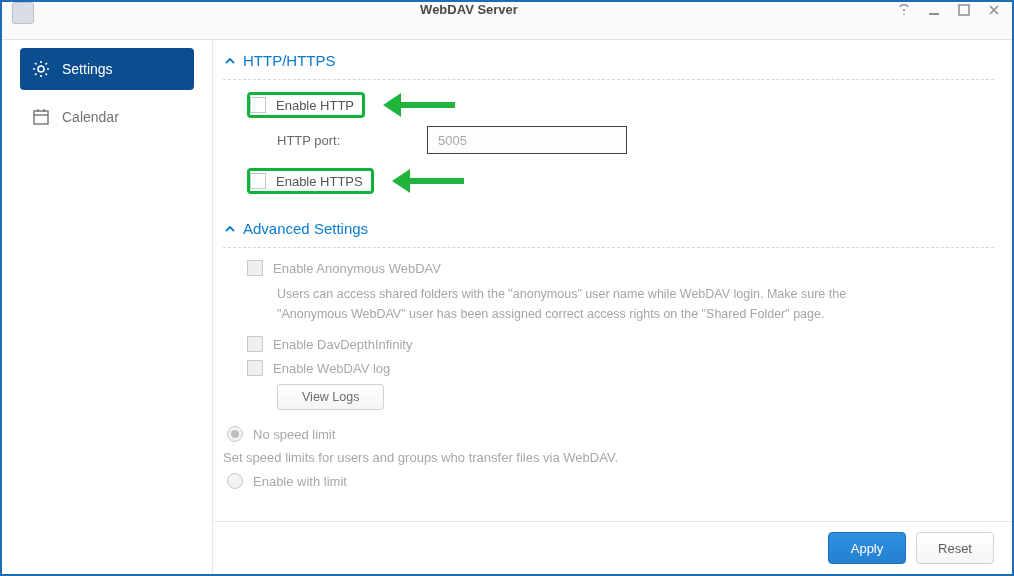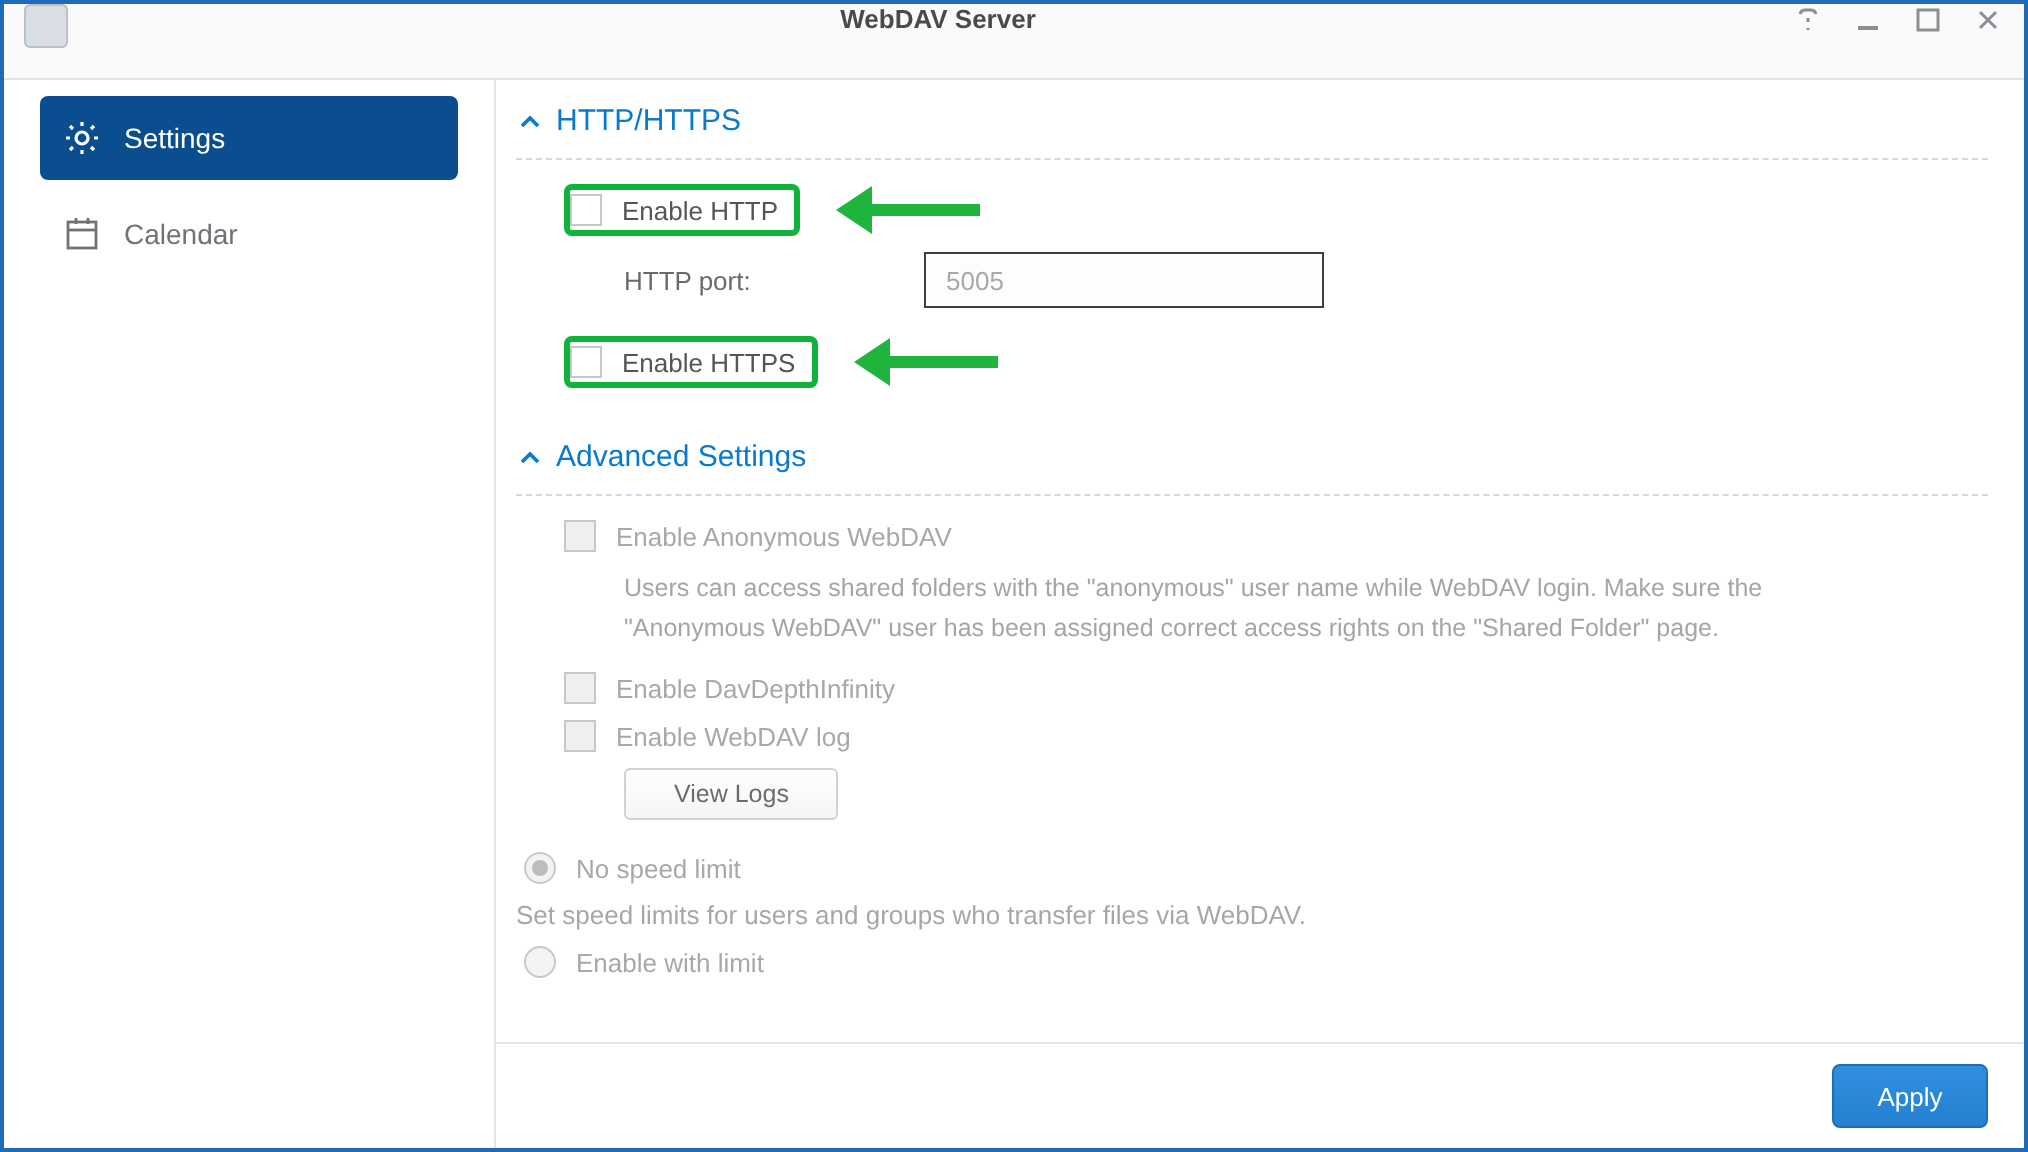--- a/index.html
+++ b/index.html
@@ -51,21 +51,21 @@
       display:flex;align-items:center;justify-content:center;
       cursor: pointer;
     }
     .tb-icon svg { width: 14px; height: 14px; }
     .body {
       display: flex;
       flex: 1;
       min-height: 0;
     }
     .sidebar {
-      width: 246px;
+      width: 211px;
       border-right: 1px solid #e6e6e6;
       padding-top: 8px;
       background: #fff;
     }
     .side-item {
       display: flex;
       align-items: center;
       height: 42px;
       margin: 0 18px 6px 18px;
       padding: 0 12px;
@@ -339,16 +339,17 @@
         <div class="row muted-line" style="padding-left:0;">Set speed limits for users and groups who transfer files via WebDAV.</div>
         <div class="row" style="padding-left:4px;">
           <span class="radio"></span>
           <span class="disabled-text">Enable with limit</span>
         </div>
 
       </div>
 
       <div class="footer">
         <button class="btn btn-primary">Apply</button>
+        <button class="btn btn-default">Reset</button>
       </div>
     </div>
   </div>
 </div>
 
 </body></html>

